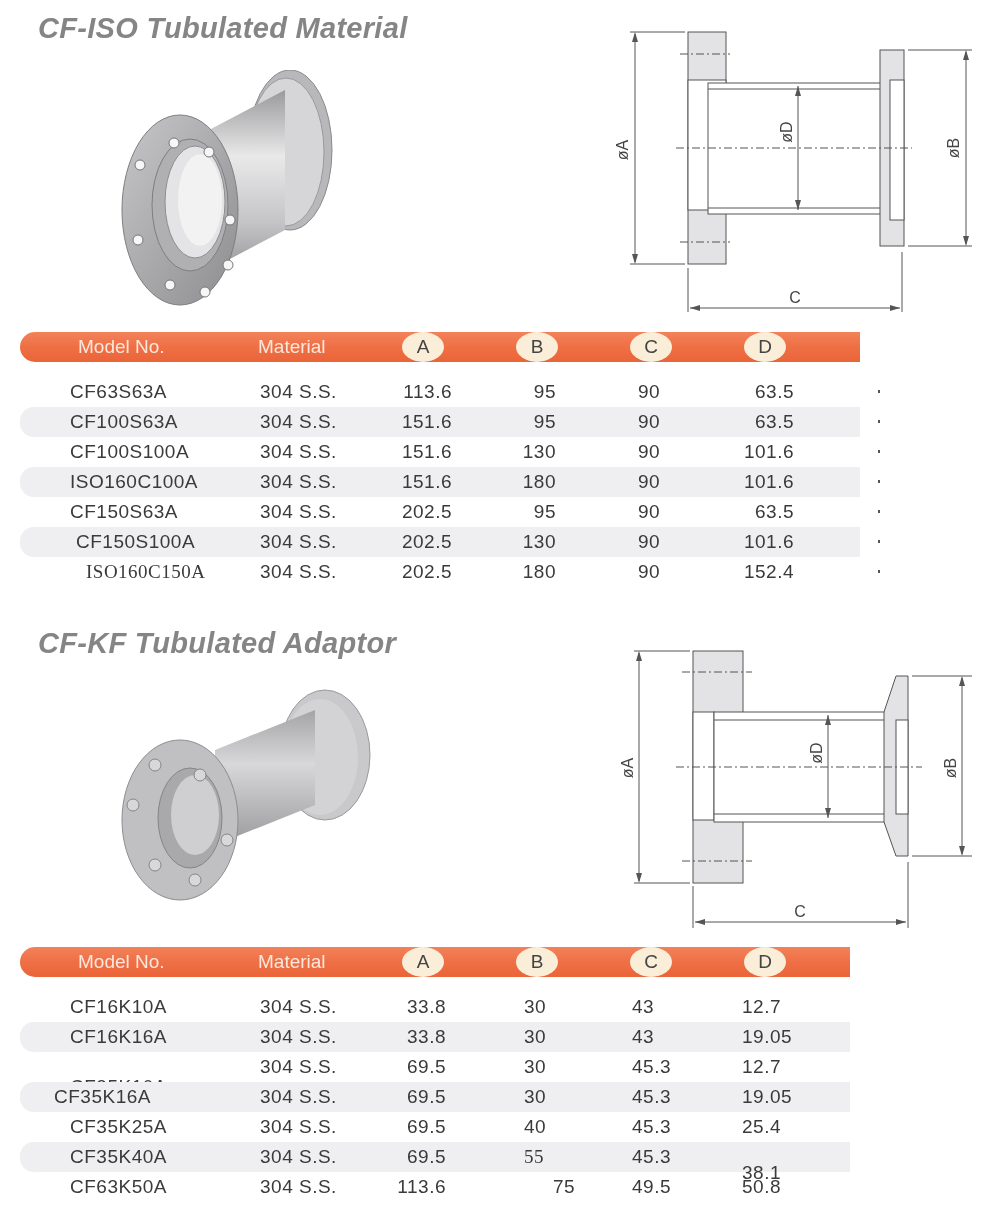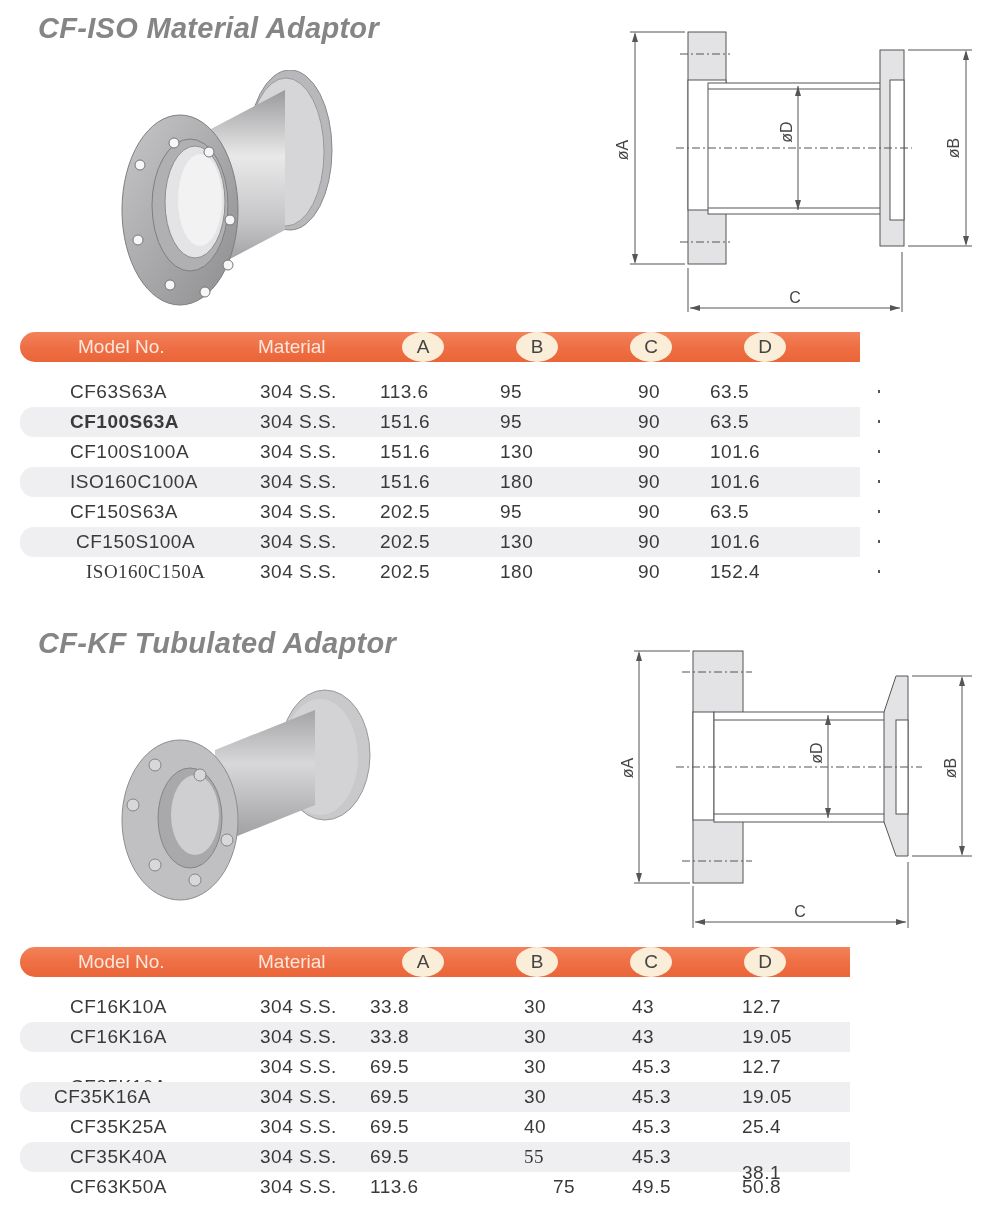--- a/index.html
+++ b/index.html
@@ -28,27 +28,27 @@
   }
   .badge {
     position: absolute; top: 0; width: 42px; height: 30px;
     border-radius: 50%; background: #fbeed9;
     color: #444; font-size: 19px; text-align: center; line-height: 30px;
   }
   .tbody { position: relative; margin-top: 15px; }
   .tr { position: relative; height: 30px; }
   .tr.alt { background: #efeef0; border-radius: 14px 0 0 14px; }
   .td { position: absolute; top: 0; height: 30px; line-height: 30px; font-size: 19px; color: #3a3a3a; letter-spacing: 0.5px; }
-  .num { }
+  .num { text-align: right; }
   .tick { position: absolute; left: 858px; top: 13px; width: 2px; height: 3px; background: #555; }
 </style>
 </head>
 <body>
 
-<div class="section-title" style="top:12px;">CF-ISO Material Adaptor</div>
+<div class="section-title" style="top:12px;">CF-ISO Tubulated Material</div>
 
 <svg class="product-img" style="left:110px;top:70px;" width="260" height="240" viewBox="0 0 260 240">
   <defs>
     <linearGradient id="tubeG1" x1="0" y1="0" x2="0" y2="1">
       <stop offset="0" stop-color="#9a9a9c"></stop>
         <stop offset="0.35" stop-color="#e9e9ea"></stop>
         <stop offset="0.7" stop-color="#c4c4c6"></stop>
         <stop offset="1" stop-color="#8f8f92"></stop>
     </linearGradient>
     <linearGradient id="flangeG1" x1="0" y1="0" x2="1" y2="1">
@@ -138,21 +138,21 @@
     <div class="tr">
       <span class="td" style="left:50px;">CF63S63A</span>
       <span class="td" style="left:240px;">304 S.S.</span>
       <span class="td num" style="left:360px;width:72px;">113.6</span>
       <span class="td num" style="left:480px;width:56px;">95</span>
       <span class="td" style="left:618px;">90</span>
       <span class="td num" style="left:690px;width:84px;">63.5</span>
       <span class="tick"></span>
     </div>
     <div class="tr alt">
-      <span class="td" style="left:50px;font-weight:bold;">CF100S63A</span>
+      <span class="td" style="left:50px;">CF100S63A</span>
       <span class="td" style="left:240px;">304 S.S.</span>
       <span class="td num" style="left:360px;width:72px;">151.6</span>
       <span class="td num" style="left:480px;width:56px;">95</span>
       <span class="td" style="left:618px;">90</span>
       <span class="td num" style="left:690px;width:84px;">63.5</span>
       <span class="tick"></span>
     </div>
     <div class="tr">
       <span class="td" style="left:50px;">CF100S100A</span>
       <span class="td" style="left:240px;">304 S.S.</span>

